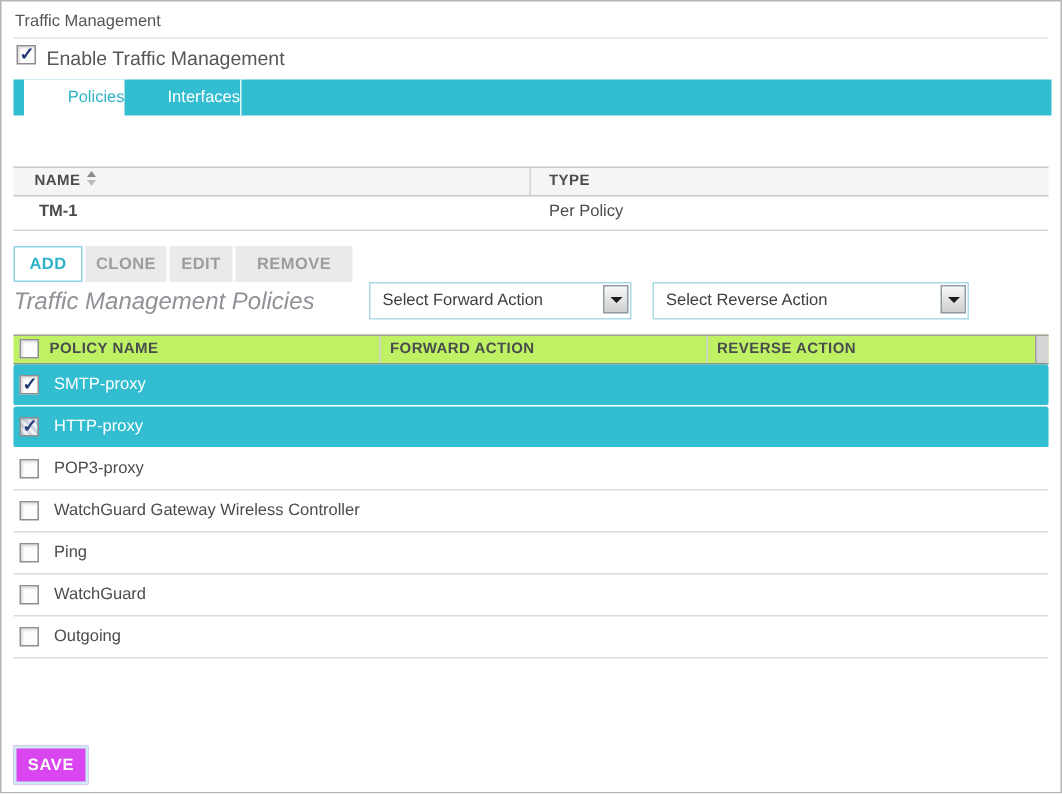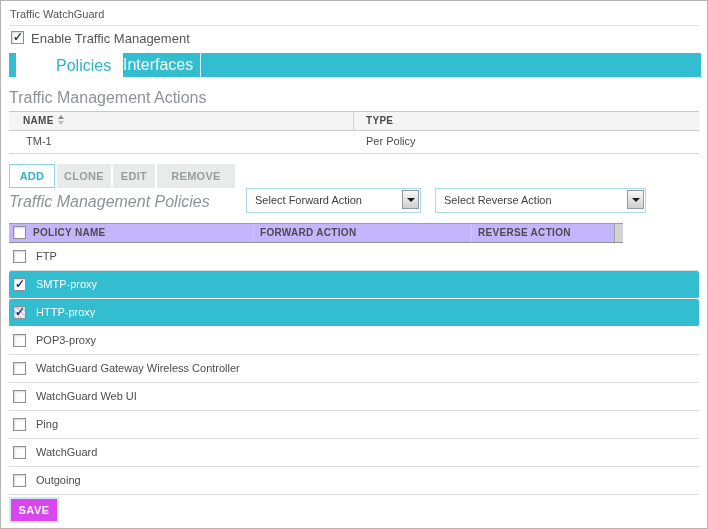--- a/index.html
+++ b/index.html
@@ -10,21 +10,21 @@
   }
 
   
   .page-title { position:absolute; left:9px; top:7px; font-size:11px; color:#55565a; }
   .top-divider { position:absolute; left:8px; right:8px; top:24px; border-top:1px solid #e4e4e4; }
   .enable-check { position:absolute; left:10px; top:29px; }
   .enable-label { position:absolute; left:30px; top:30px; font-size:13px; color:#55565a; }
 
   
   .tabbar { position:absolute; left:8px; top:52px; width:692px; height:24px; background:#33bdd1; }
-  .tab { position:absolute; top:0; height:24px; line-height:24px; text-align:left; font-size:16px; cursor:pointer;padding-left:40px; }
+  .tab { position:absolute; top:0; height:24px; line-height:24px; text-align:right; font-size:11px; cursor:pointer; }
   .tab.active { left:7px; width:67px; height:27px; line-height:25px; background:#fff; color:#2eb2c7; }
   .tab.inactive { left:74px; width:77px; color:#fff; border-right:1px solid rgba(255,255,255,.85); }
 
   
   .section-heading { position:absolute; left:8px; font-size:16px; color:#8f9296; }
   .actions-heading { top:88px; }
   .policies-heading { top:192px;font-style:italic; }
 
   
   .actions-header { position:absolute; left:8px; top:110px; width:690px; height:18px;
@@ -33,21 +33,21 @@
   .actions-header .col-name { position:absolute; left:14px; top:3px; }
   .actions-header .col-type { position:absolute; left:357px; top:3px; }
   .vsep { position:absolute; top:0; bottom:0; border-left:1px solid #cfcfcf; }
   .sort-icon { display:inline-block; vertical-align:middle; margin-left:4px; width:7px; height:10px; position:relative; top:-1px; }
   .sort-icon .up { position:absolute; top:0; left:0; width:0; height:0;
     border-left:3.5px solid transparent; border-right:3.5px solid transparent; border-bottom:4px solid #8a8a8a; }
   .sort-icon .down { position:absolute; bottom:0; left:0; width:0; height:0;
     border-left:3.5px solid transparent; border-right:3.5px solid transparent; border-top:4px solid #bdbdbd; }
   .actions-row { position:absolute; left:8px; top:130px; width:690px; height:22px;
     border-bottom:1px solid #d5d5d5; font-size:11px; color:#4b4c4e; }
-  .actions-row .cell-name { position:absolute; left:17px; top:4px; }
+  .actions-row .cell-name { position:absolute; left:17px; top:4px;font-weight:bold; }
   .actions-row .cell-type { position:absolute; left:357px; top:4px; }
 
   
   .btn { position:absolute; top:163px; height:24px; border:none; background:#e9eaea; color:#9b9da0;
     font-family:inherit; font-size:11px; font-weight:bold; letter-spacing:.3px; cursor:pointer; padding:0; }
   .btn.add { left:8px; width:46px; background:#fff; border:1px solid #8ed4e0; color:#2eb2c7; }
   .btn.clone { left:56px; width:54px; }
   .btn.edit { left:112px; width:42px; }
   .btn.remove { left:156px; width:78px; }
 
@@ -55,22 +55,22 @@
   .dropdown { position:absolute; top:187px; height:23px; border:1px solid #a9dae5; background:#fff; cursor:pointer; }
   .dropdown.forward { left:245px; width:173px; }
   .dropdown.reverse { left:434px; width:209px; }
   .dd-value { position:absolute; left:8px; top:5px; font-size:11px; color:#3f4042; white-space:nowrap; }
   .dd-btn { position:absolute; right:1px; top:1px; width:17px; height:19px;
     background:linear-gradient(#f8f8f8,#cfcfcf); border:1px solid #8f9aa1; box-sizing:border-box; }
   .dd-arrow { position:absolute; left:4px; top:7px; width:0; height:0;
     border-left:4px solid transparent; border-right:4px solid transparent; border-top:4px solid #1c1c1c; }
 
   
-  .pol-header { position:absolute; left:8px; top:222px; width:614px; height:18px;
-    background:#c4b5fd; border-top:1px solid #9f9f9f; border-bottom:1px solid #8f8f8f; }
+  .pol-header { position:absolute; left:8px; top:222px; width:690px; height:18px;
+    background:#bef264; border-top:1px solid #9f9f9f; border-bottom:1px solid #8f8f8f; }
   .pol-header .checkbox { position:absolute; left:4px; top:2px; }
   .pol-header .ph-name { position:absolute; left:24px; top:3px; }
   .pol-header .ph-fwd  { position:absolute; left:251px; top:3px; }
   .pol-header .ph-rev  { position:absolute; left:469px; top:3px; }
   .scroll-corner { position:absolute; right:0; top:0; width:8px; height:18px; background:#d4d4d4; border-left:1px solid #9f9f9f; }
 
   .pol-body { position:absolute; left:8px; top:242px; width:690px; }
   .pol-row { position:relative; height:27px; border-bottom:1px solid #dcdcdc; font-size:11px; color:#4b4c4e; cursor:pointer; }
   .pol-row .checkbox { position:absolute; left:4px; top:7px; }
   .pol-row .pol-name { position:absolute; left:27px; top:7px; }
@@ -86,32 +86,31 @@
   
   .save-btn { position:absolute; left:8px; top:496px; width:50px; height:26px;
     background:#d946ef; color:#fff; border:2px solid #cdebf2; font-family:inherit;
     font-size:11px; font-weight:bold; letter-spacing:.5px; cursor:pointer; padding:0; }
 </style>
 </head>
 <body>
 
 <div class="page">
 
-  <div class="page-title">Traffic WatchGuard</div>
+  <div class="page-title">Traffic Management</div>
   <div class="top-divider"></div>
 
   <span class="checkbox enable-check checked"></span>
   <span class="enable-label">Enable Traffic Management</span>
 
   <div class="tabbar">
     <div class="tab active">Policies</div>
     <div class="tab inactive">Interfaces</div>
   </div>
 
-  <div class="section-heading actions-heading">Traffic Management Actions</div>
 
   <div class="actions-header">
     <span class="col-name hdr-text">
       <span>NAME</span><span class="sort-icon"><span class="up"></span><span class="down"></span></span>
     </span>
     <span class="vsep" style="left:344px"></span>
     <span class="col-type hdr-text">TYPE</span>
   </div>
 
   <div class="actions-row">
@@ -143,43 +142,35 @@
     <span class="checkbox"></span>
     <span class="ph-name hdr-text">POLICY NAME</span>
     <span class="vsep" style="left:244px"></span>
     <span class="ph-fwd hdr-text">FORWARD ACTION</span>
     <span class="vsep" style="left:462px"></span>
     <span class="ph-rev hdr-text">REVERSE ACTION</span>
     <span class="scroll-corner"></span>
   </div>
 
   <div class="pol-body">
-      <div class="pol-row">
-      <span class="checkbox"></span>
-      <span class="pol-name">FTP</span>
-    </div>
       <div class="pol-row selected">
       <span class="checkbox checked"></span>
       <span class="pol-name">SMTP-proxy</span>
     </div>
       <div class="pol-row selected">
       <span class="checkbox checked hatched"></span>
       <span class="pol-name">HTTP-proxy</span>
     </div>
       <div class="pol-row">
       <span class="checkbox"></span>
       <span class="pol-name">POP3-proxy</span>
     </div>
       <div class="pol-row">
       <span class="checkbox"></span>
       <span class="pol-name">WatchGuard Gateway Wireless Controller</span>
-    </div>
-      <div class="pol-row">
-      <span class="checkbox"></span>
-      <span class="pol-name">WatchGuard Web UI</span>
     </div>
       <div class="pol-row">
       <span class="checkbox"></span>
       <span class="pol-name">Ping</span>
     </div>
       <div class="pol-row">
       <span class="checkbox"></span>
       <span class="pol-name">WatchGuard</span>
     </div>
       <div class="pol-row">

